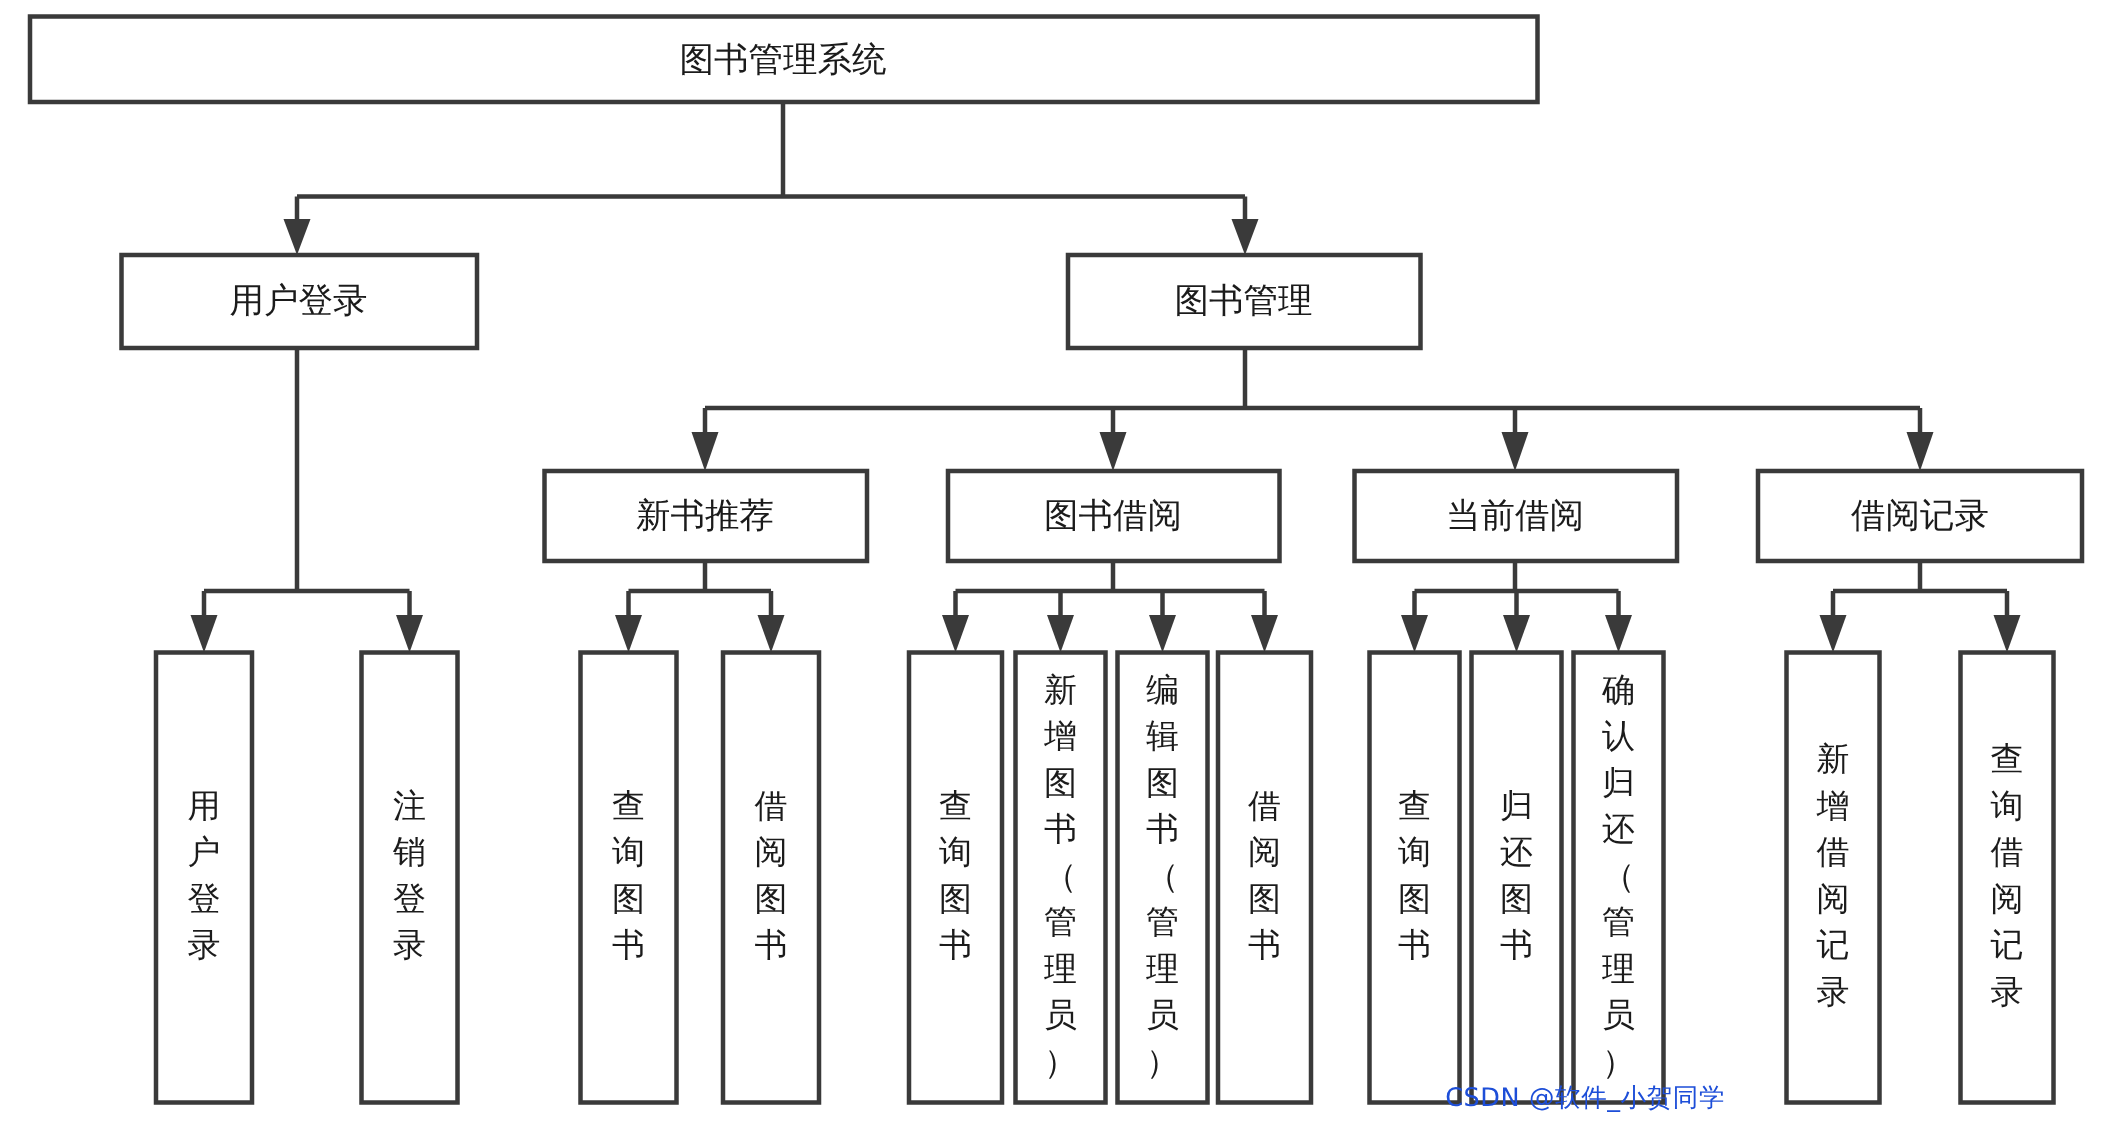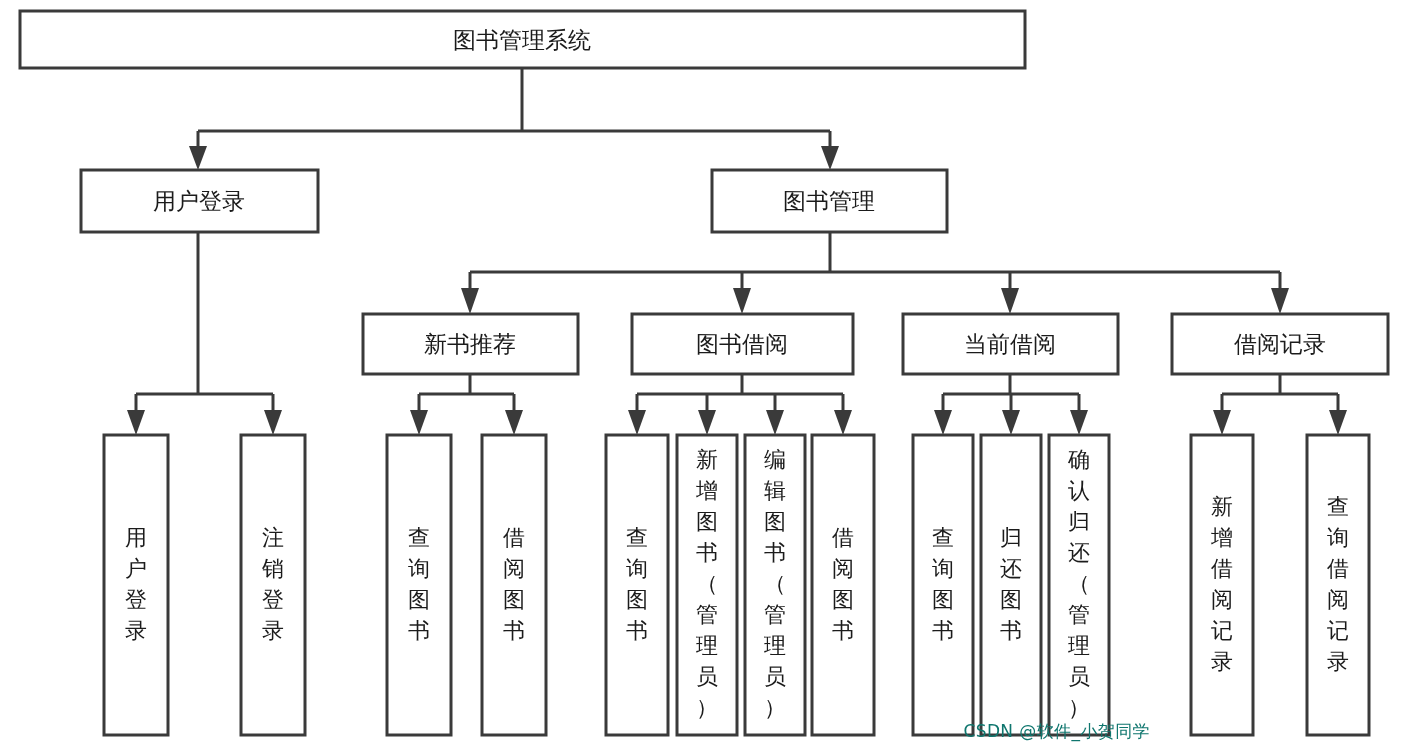--- a/index.html
+++ b/index.html
@@ -55,21 +55,21 @@
   .node-label.vertical {
     font-size: 22px;
     text-anchor: middle;
   }
   .watermark {
     position: absolute;
     right: 8px;
     bottom: 4px;
     font-family: "DejaVu Sans", "Liberation Sans", sans-serif;
     font-size: 17px;
-    color: #0f766e;
+    color: #1d4ed8;
     white-space: nowrap;
     letter-spacing: 0.4px;
     user-select: none;
   }
 </style>
 </head>
 <body>
 
 <div id="diagram-root">
   <svg class="flowchart" viewBox="0 0 1405 747" xmlns="http://www.w3.org/2000/svg">

